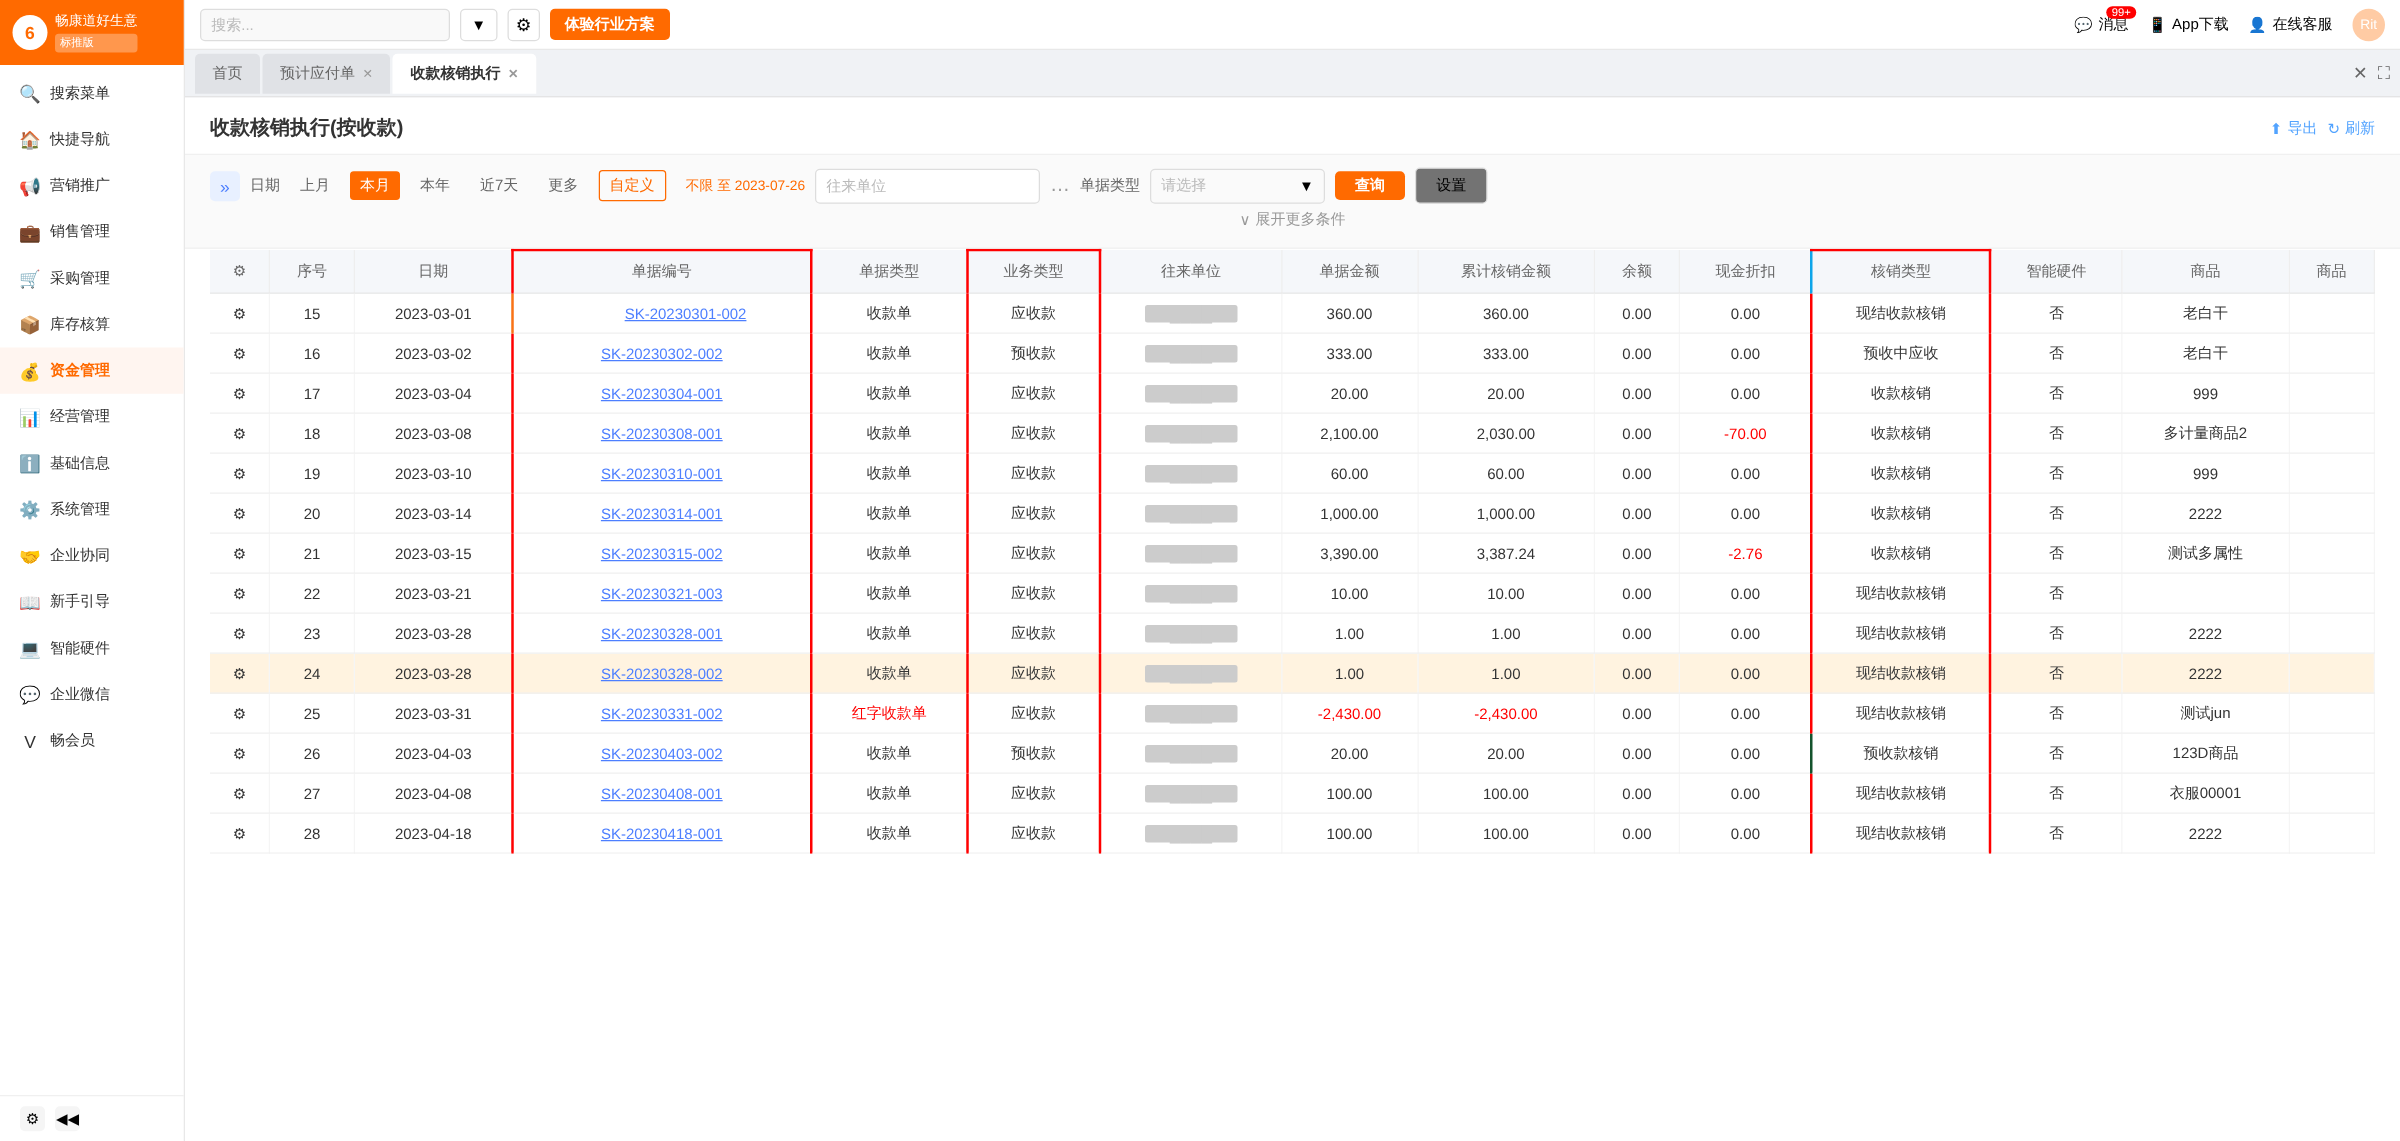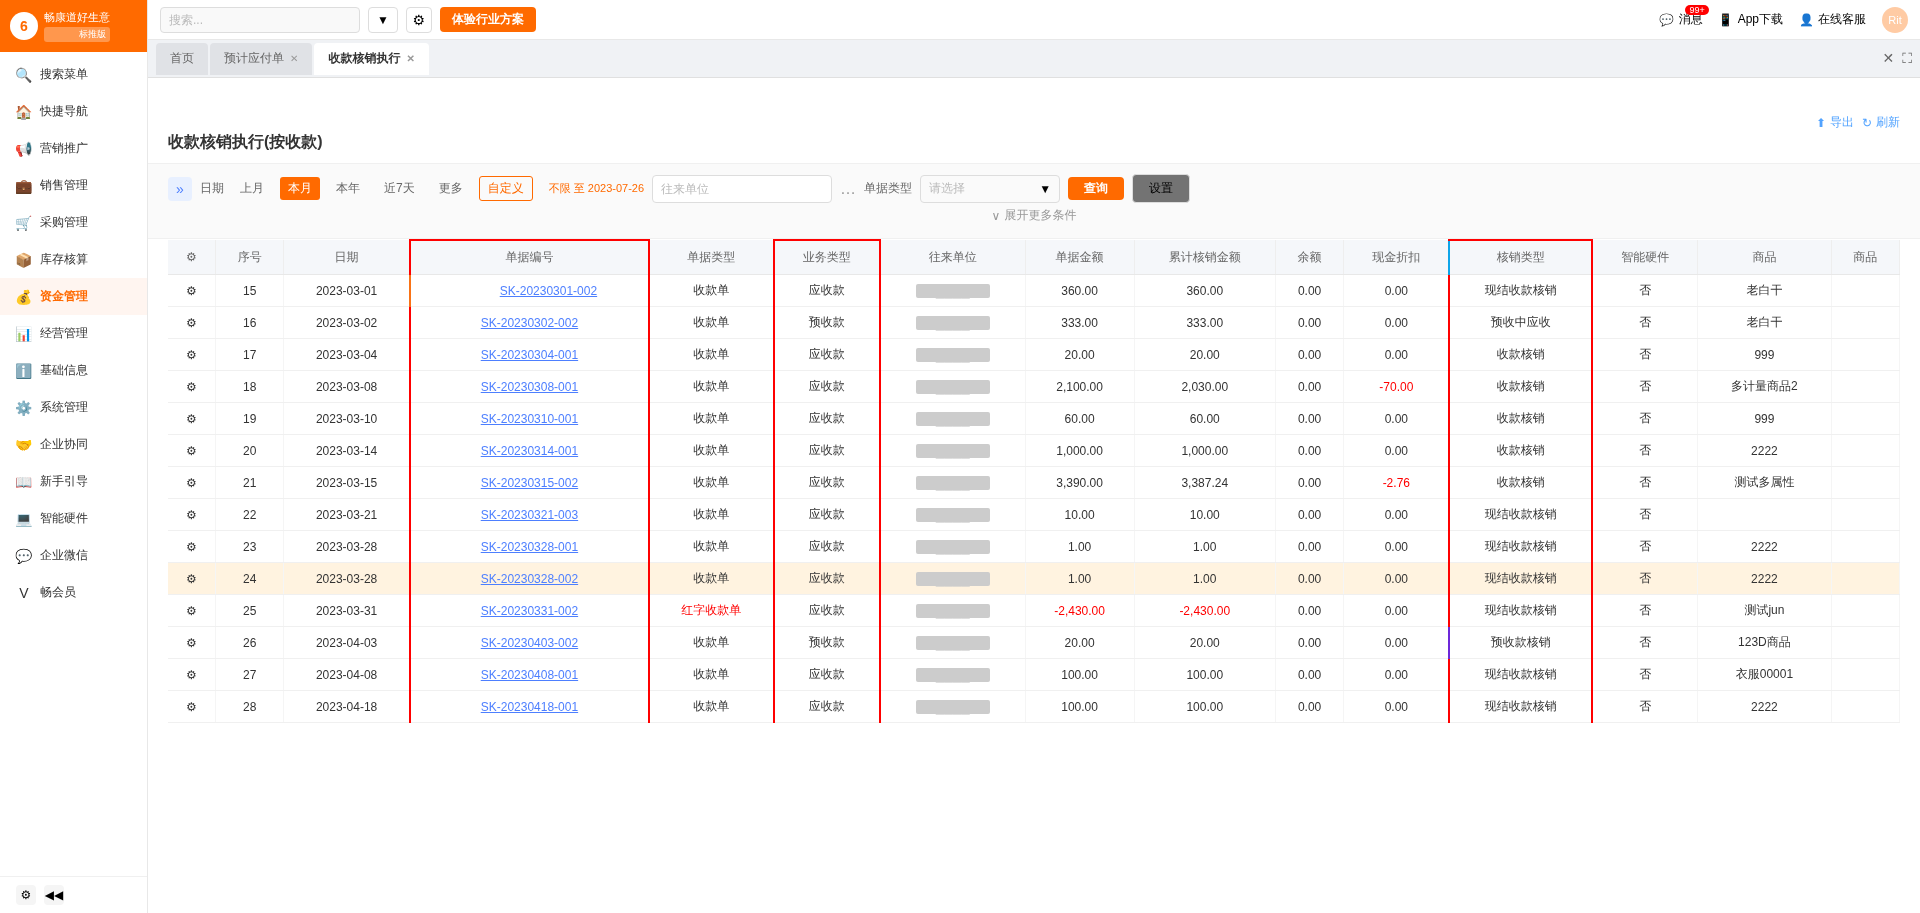--- a/index.html
+++ b/index.html
@@ -3,21 +3,21 @@
   <meta charset="utf-8">
   <style>
     * { box-sizing: border-box; margin: 0; padding: 0; }
     body { font-family: 'Microsoft YaHei', Arial, sans-serif; font-size: 12px; background: #f5f5f5; display: flex; height: 913px; overflow: hidden; }
 
     
     .sidebar { width: 148px; background: #fff; border-right: 1px solid #e8e8e8; display: flex; flex-direction: column; height: 100%; }
     .sidebar-logo { background: #ff6a00; padding: 8px 10px; display: flex; align-items: center; gap: 6px; min-height: 52px; }
     .sidebar-logo-icon { width: 28px; height: 28px; background: #fff; border-radius: 50%; display: flex; align-items: center; justify-content: center; color: #ff6a00; font-weight: bold; font-size: 14px; }
     .sidebar-logo-text { color: #fff; font-size: 11px; line-height: 1.4; }
-    .sidebar-logo-badge { background: rgba(255,255,255,0.3); color: #fff; font-size: 9px; padding: 1px 4px; border-radius: 3px; margin-top: 2px; text-align: right; }
+    .sidebar-logo-badge { background: rgba(255,255,255,0.3); color: #fff; font-size: 9px; padding: 1px 4px; border-radius: 3px; margin-top: 2px; }
     .sidebar-nav { flex: 1; overflow-y: auto; padding: 4px 0; }
     .sidebar-item { display: flex; align-items: center; gap: 8px; padding: 10px 16px; cursor: pointer; color: #333; font-size: 12px; }
     .sidebar-item.active { background: #fff5f0; color: #ff6a00; font-weight: bold; }
     .sidebar-item-icon { width: 16px; height: 16px; display: flex; align-items: center; justify-content: center; font-size: 14px; }
     .sidebar-bottom { padding: 8px 0; border-top: 1px solid #f0f0f0; display: flex; gap: 8px; padding: 8px 16px; }
     .sidebar-bottom-icon { width: 20px; height: 20px; background: #f5f5f5; border-radius: 4px; display: flex; align-items: center; justify-content: center; cursor: pointer; font-size: 12px; }
 
     
     .main { flex: 1; display: flex; flex-direction: column; overflow: hidden; }
 
@@ -38,21 +38,21 @@
     .tabbar { height: 38px; background: #f0f2f5; border-bottom: 1px solid #e0e0e0; display: flex; align-items: center; padding: 0 8px; gap: 2px; }
     .tab { height: 32px; padding: 0 14px; border-radius: 4px 4px 0 0; display: flex; align-items: center; gap: 6px; cursor: pointer; font-size: 12px; background: #e0e2e6; color: #666; }
     .tab.active { background: #fff; color: #333; font-weight: bold; }
     .tab-close { font-size: 10px; color: #999; cursor: pointer; }
     .tabbar-right { margin-left: auto; display: flex; gap: 8px; }
     .tabbar-icon { font-size: 14px; cursor: pointer; color: #666; }
 
     
     .content { flex: 1; overflow-y: auto; background: #fff; padding: 0; }
     .content-header { padding: 14px 20px 10px; border-bottom: 1px solid #f0f0f0; display: flex; align-items: center; justify-content: space-between; }
-    .content-title { font-size: 16px; font-weight: bold; color: #333; margin-top: 40px; }
+    .content-title { font-size: 16px; font-weight: bold; color: #333; }
     .content-actions { display: flex; gap: 8px; }
     .btn-export { display: flex; align-items: center; gap: 4px; color: #52a3ff; font-size: 12px; cursor: pointer; }
     .btn-refresh { display: flex; align-items: center; gap: 4px; color: #52a3ff; font-size: 12px; cursor: pointer; }
 
     
     .filter-bar { padding: 10px 20px; background: #fafafa; border-bottom: 1px solid #f0f0f0; }
     .filter-row { display: flex; align-items: center; gap: 8px; flex-wrap: wrap; }
     .filter-toggle { width: 24px; height: 24px; background: #e8f0ff; border-radius: 4px; display: flex; align-items: center; justify-content: center; cursor: pointer; color: #4d7fff; font-size: 14px; }
     .filter-label { font-size: 12px; color: #666; }
     .filter-date-btn { padding: 3px 8px; border-radius: 3px; cursor: pointer; font-size: 12px; color: #666; border: none; background: none; }
@@ -466,21 +466,21 @@
               <td>26</td>
               <td>2023-04-03</td>
               <td style="border-left: 2px solid red; border-right: 2px solid red;"><span class="link">SK-20230403-002</span></td>
               <td>收款单</td>
               <td style="border-left: 2px solid red; border-right: 2px solid red;">预收款</td>
               <td><span style="background:#ccc;color:#ccc;border-radius:2px;padding:0 20px;">████</span></td>
               <td>20.00</td>
               <td>20.00</td>
               <td>0.00</td>
               <td>0.00</td>
-              <td style="border-left: 2px solid #6d28d9; border-right: 2px solid red;">预收款核销</td>
+              <td style="border-left: 2px solid #14532d; border-right: 2px solid red;">预收款核销</td>
               <td>否</td>
               <td>123D商品</td>
               <td></td>
             </tr>
             <tr>
               <td style="cursor: pointer;">⚙</td>
               <td>27</td>
               <td>2023-04-08</td>
               <td style="border-left: 2px solid red; border-right: 2px solid red;"><span class="link">SK-20230408-001</span></td>
               <td>收款单</td>

